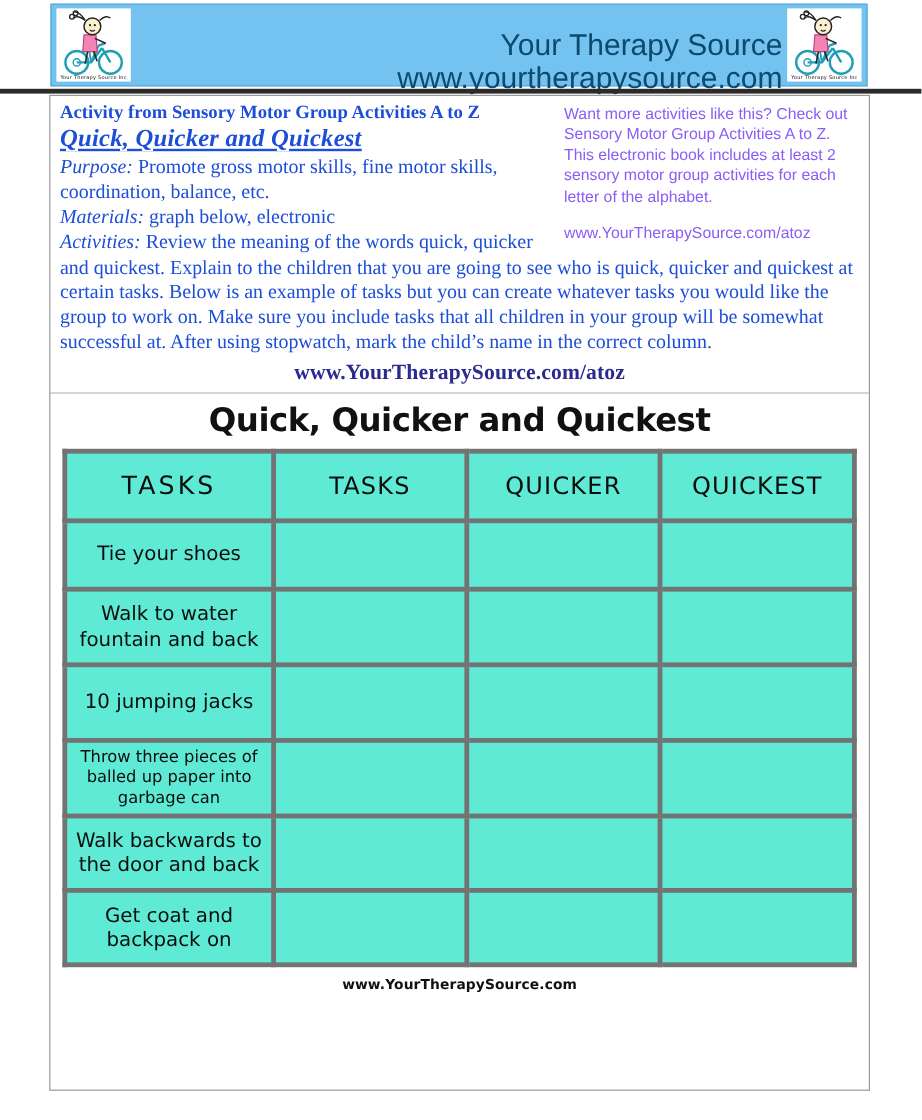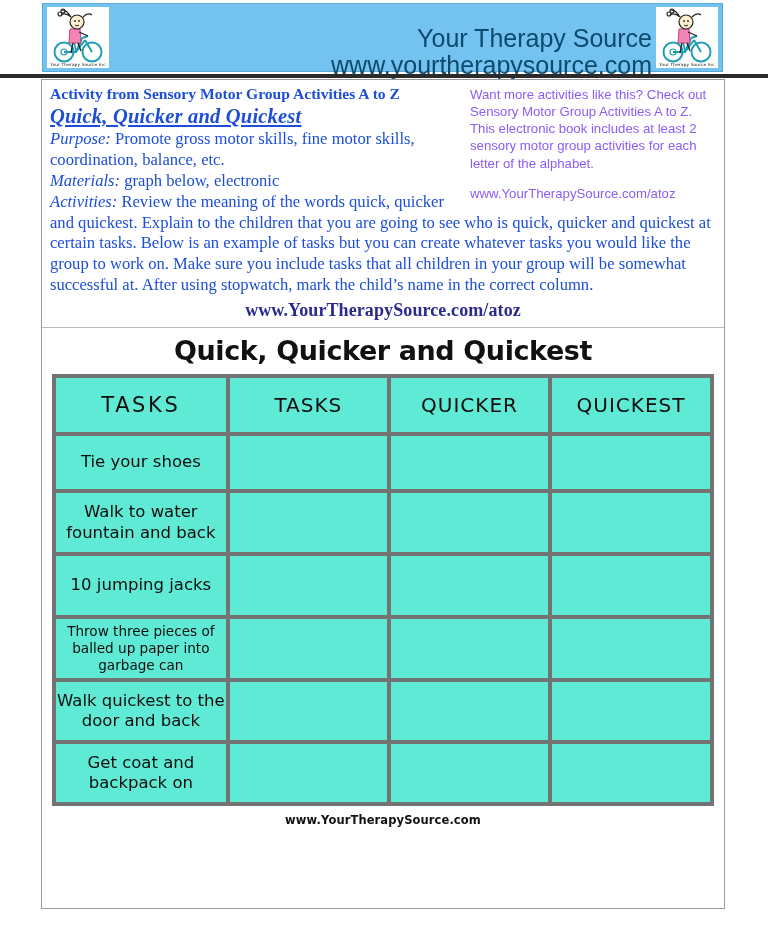--- a/index.html
+++ b/index.html
@@ -238,21 +238,21 @@
             <td></td>
             <td></td>
           </tr>
           <tr class="r5">
             <td class="task small">Throw three pieces of balled up paper into garbage can</td>
             <td></td>
             <td></td>
             <td></td>
           </tr>
           <tr class="r6">
-            <td class="task">Walk quickest to the door and back</td>
+            <td class="task">Walk backwards to the door and back</td>
             <td></td>
             <td></td>
             <td></td>
           </tr>
           <tr class="r7">
             <td class="task">Get coat and backpack on</td>
             <td></td>
             <td></td>
             <td></td>
           </tr>

